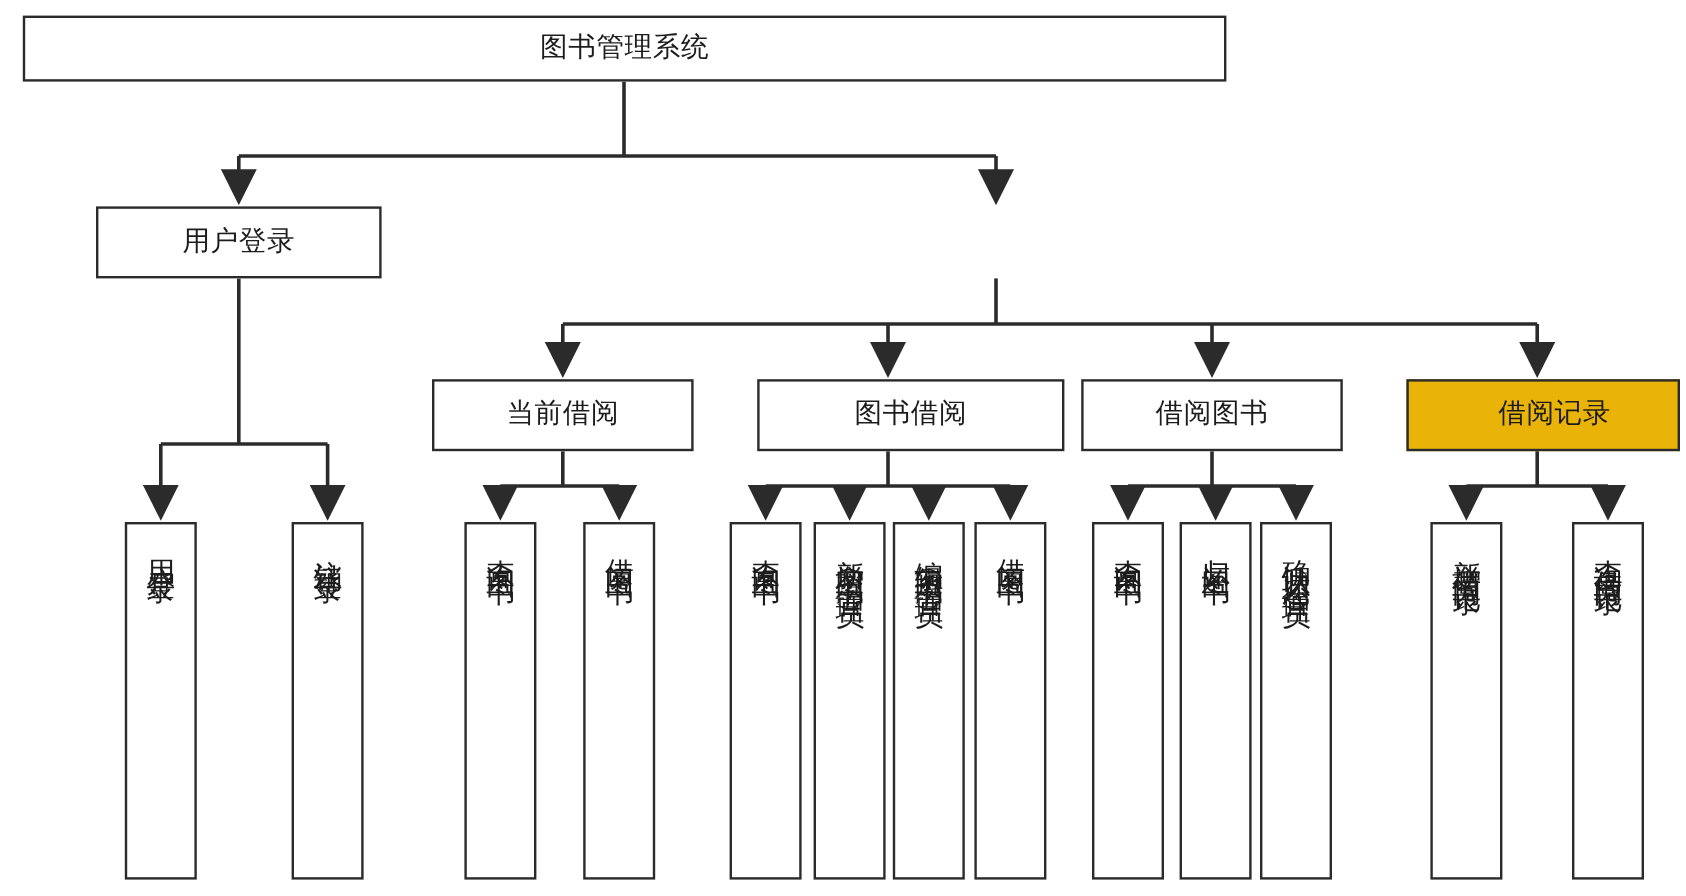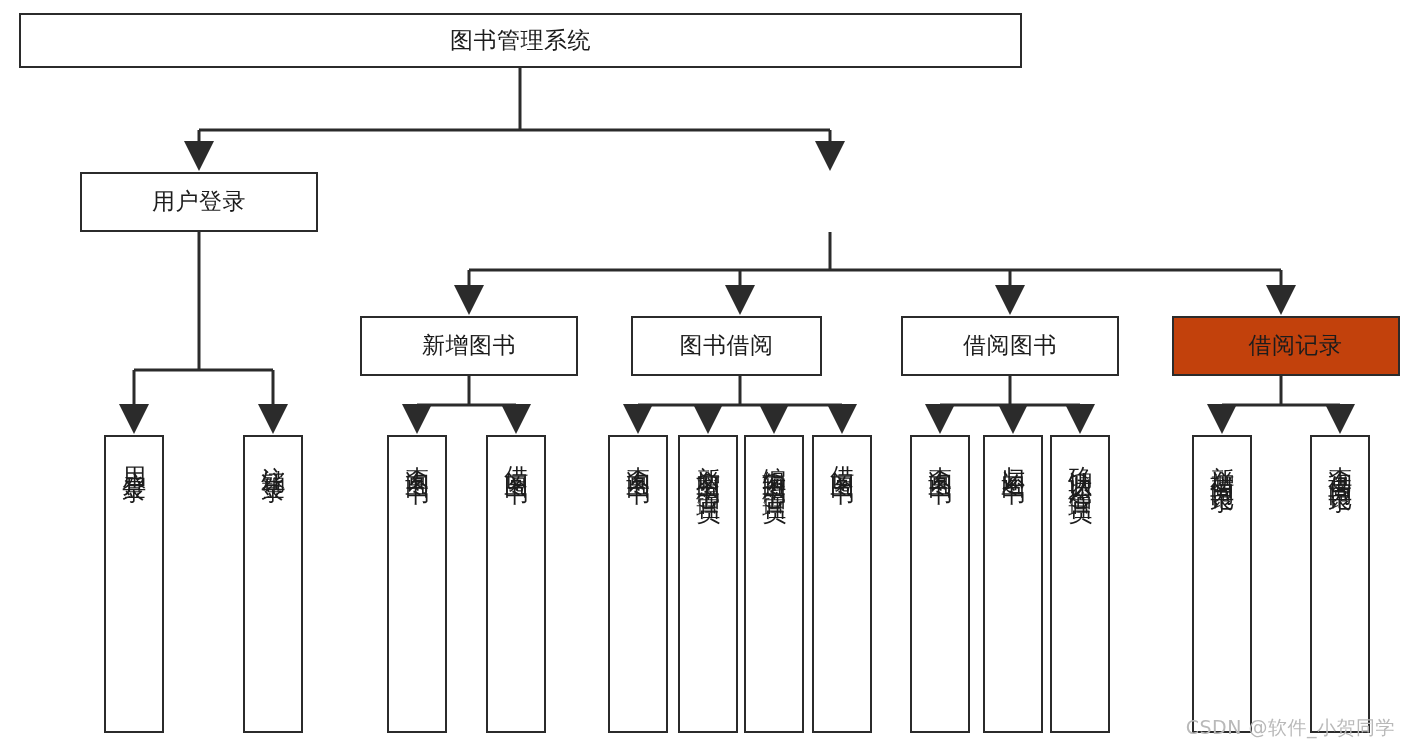--- a/index.html
+++ b/index.html
@@ -122,29 +122,29 @@
 
   <div class="node" id="node-root" style="left: 19px; top: 13px; width: 1003px; height: 55px; border-color: rgb(43, 43, 43); background: rgb(255, 255, 255);">
     <span class="label" style="color: rgb(28, 28, 28);">图书管理系统</span>
   </div>
 
   <div class="node" id="node-l2-0" style="left: 80px; top: 172px; width: 238px; height: 60px; border-color: rgb(43, 43, 43); background: rgb(255, 255, 255);">
     <span class="label" style="color: rgb(28, 28, 28);">用户登录</span>
   </div>
 
   <div class="node" id="node-l3-0" style="left: 360px; top: 316px; width: 218px; height: 60px; border-color: rgb(43, 43, 43); background: rgb(255, 255, 255);">
-    <span class="label" style="color: rgb(28, 28, 28);">新增图书</span>
+    <span class="label" style="color: rgb(28, 28, 28);">当前借阅</span>
   </div>
-  <div class="node" id="node-l3-1" style="left: 631px; top: 316px; width: 191px; height: 60px; border-color: rgb(43, 43, 43); background: rgb(255, 255, 255);">
+  <div class="node" id="node-l3-1" style="left: 631px; top: 316px; width: 256px; height: 60px; border-color: rgb(43, 43, 43); background: rgb(255, 255, 255);">
     <span class="label" style="color: rgb(28, 28, 28);">图书借阅</span>
   </div>
   <div class="node" id="node-l3-2" style="left: 901px; top: 316px; width: 218px; height: 60px; border-color: rgb(43, 43, 43); background: rgb(255, 255, 255);">
     <span class="label" style="color: rgb(28, 28, 28);">借阅图书</span>
   </div>
-  <div class="node" id="node-l3-3" style="left: 1172px; top: 316px; width: 228px; height: 60px; border-color: rgb(43, 43, 43); background: #c2410c; padding-left: 19px;">
+  <div class="node" id="node-l3-3" style="left: 1172px; top: 316px; width: 228px; height: 60px; border-color: rgb(43, 43, 43); background: #eab308; padding-left: 19px;">
     <span class="label" style="color: rgb(28, 28, 28);">借阅记录</span>
   </div>
 
   <div class="node vert" id="node-leaf-0" style="left: 104px; top: 435px; width: 60px; height: 298px; border-color: rgb(43, 43, 43); background: rgb(255, 255, 255);">
     <span class="label" style="color: rgb(28, 28, 28);">用户登录</span>
   </div>
   <div class="node vert" id="node-leaf-1" style="left: 243px; top: 435px; width: 60px; height: 298px; border-color: rgb(43, 43, 43); background: rgb(255, 255, 255);">
     <span class="label" style="color: rgb(28, 28, 28);">注销登录</span>
   </div>
   <div class="node vert" id="node-leaf-2" style="left: 387px; top: 435px; width: 60px; height: 298px; border-color: rgb(43, 43, 43); background: rgb(255, 255, 255);">
@@ -174,14 +174,13 @@
   <div class="node vert" id="node-leaf-10" style="left: 1050px; top: 435px; width: 60px; height: 298px; border-color: rgb(43, 43, 43); background: rgb(255, 255, 255);">
     <span class="label" style="color: rgb(28, 28, 28);">确认归还（管理员）</span>
   </div>
   <div class="node vert" id="node-leaf-11" style="left: 1192px; top: 435px; width: 60px; height: 298px; border-color: rgb(43, 43, 43); background: rgb(255, 255, 255);">
     <span class="label" style="color: rgb(28, 28, 28);">新增借阅记录</span>
   </div>
   <div class="node vert" id="node-leaf-12" style="left: 1310px; top: 435px; width: 60px; height: 298px; border-color: rgb(43, 43, 43); background: rgb(255, 255, 255);">
     <span class="label" style="color: rgb(28, 28, 28);">查询借阅记录</span>
   </div>
 
-  <div id="watermark" style="color: rgb(185, 185, 185);">CSDN @软件_小贺同学</div>
 </div>
 
 </body></html>

